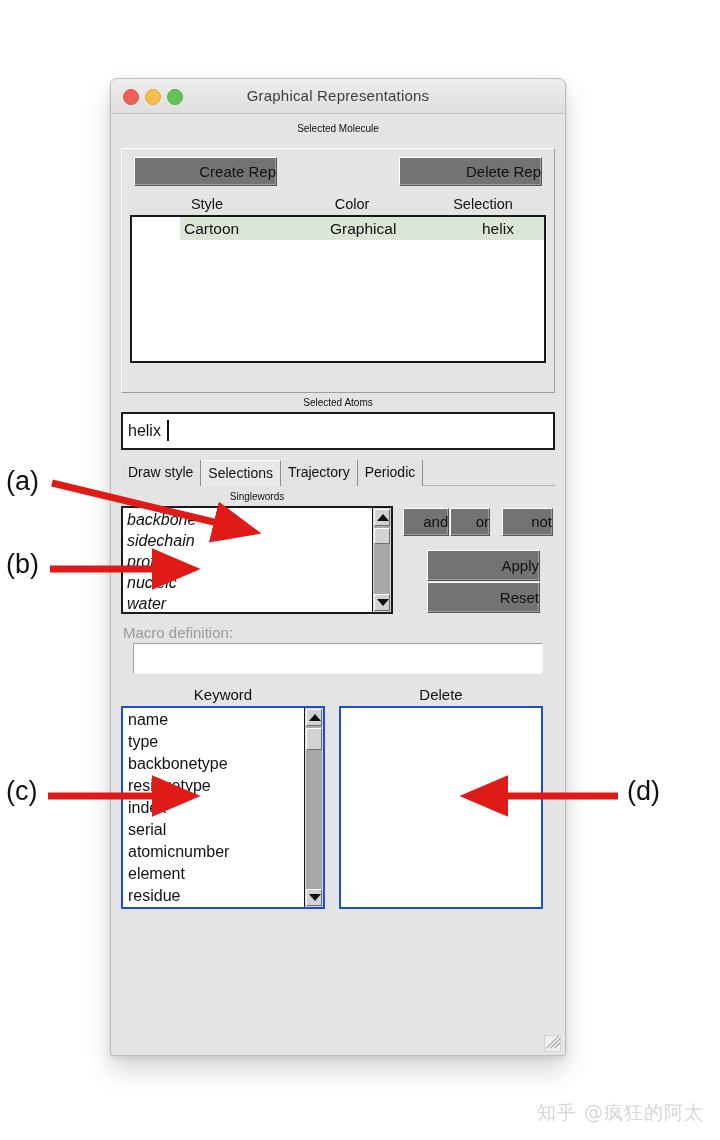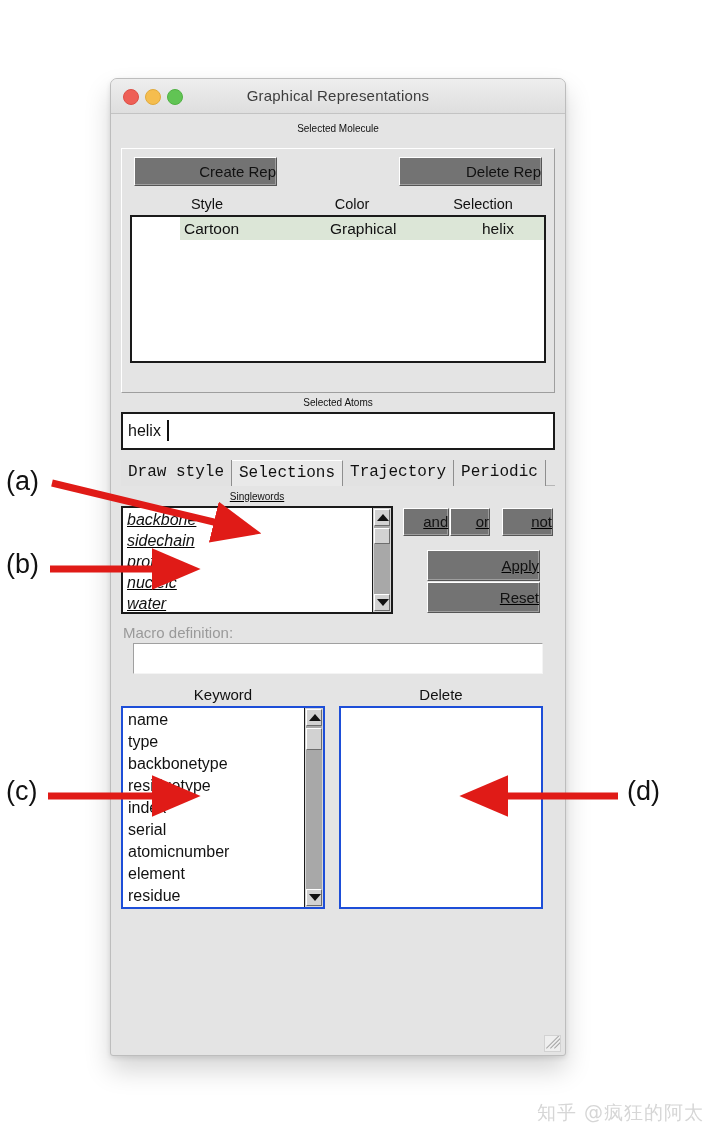--- a/index.html
+++ b/index.html
@@ -199,41 +199,39 @@
     content: "";
     position: absolute;
     left: 0; right: 0; bottom: 0;
     height: 1px;
     background: #b6b6b6;
   }
   .tab {
     height: 26px;
     line-height: 25px;
     padding: 0 7px;
-    font-size: 16px;
+    font-size: 14px;
     color: #111;
     background: #e2e2e2;
     border-right: 1px solid #8e8e8e;
     box-sizing: border-box;
     cursor: default;
     position: relative;
     z-index: 2;
-    font-family: Liberation Mono, monospace;
   }
   .tab.active {
     background: #e9e9e9;
     border-top: 1px solid #ffffff;
   }
 
   
   #sw-area {
     margin: 0 2px;
     display: flex;
     gap: 10px;
-    text-decoration: underline;
   }
   #sw-left { width: 272px; }
   #sw-title { padding-top: 5px; }
   #sw-listwrap {
     position: relative;
     height: 108px;
     background: #ffffff;
     border: 2px solid #1a1a1a;
     box-sizing: border-box;
     overflow: hidden;

